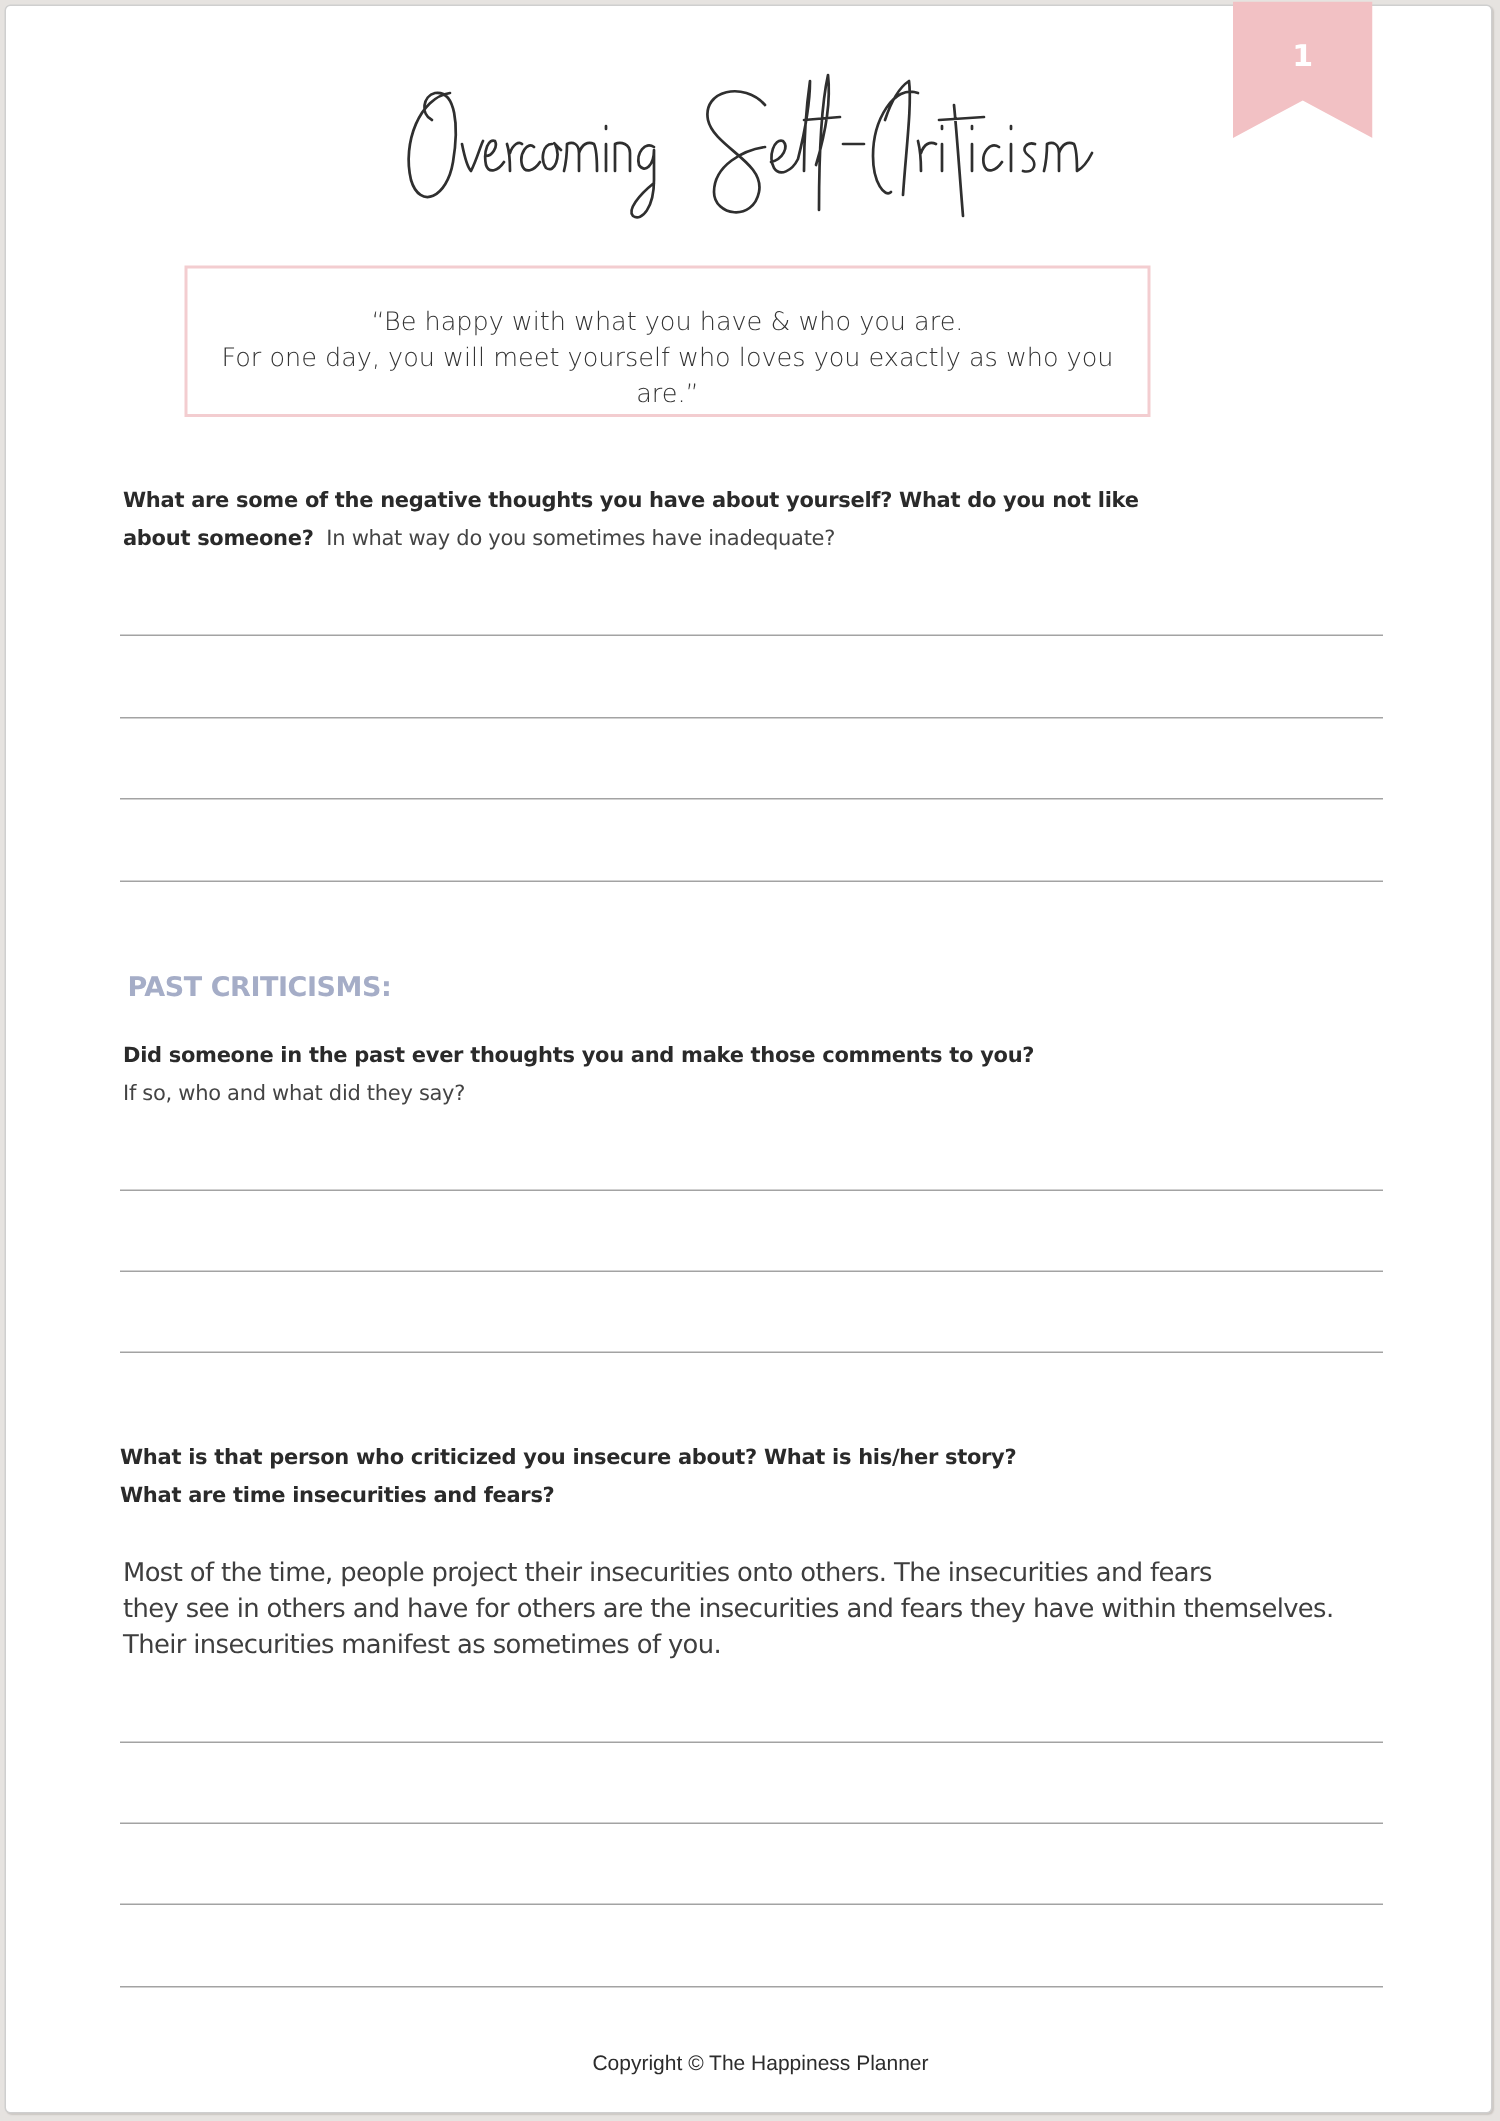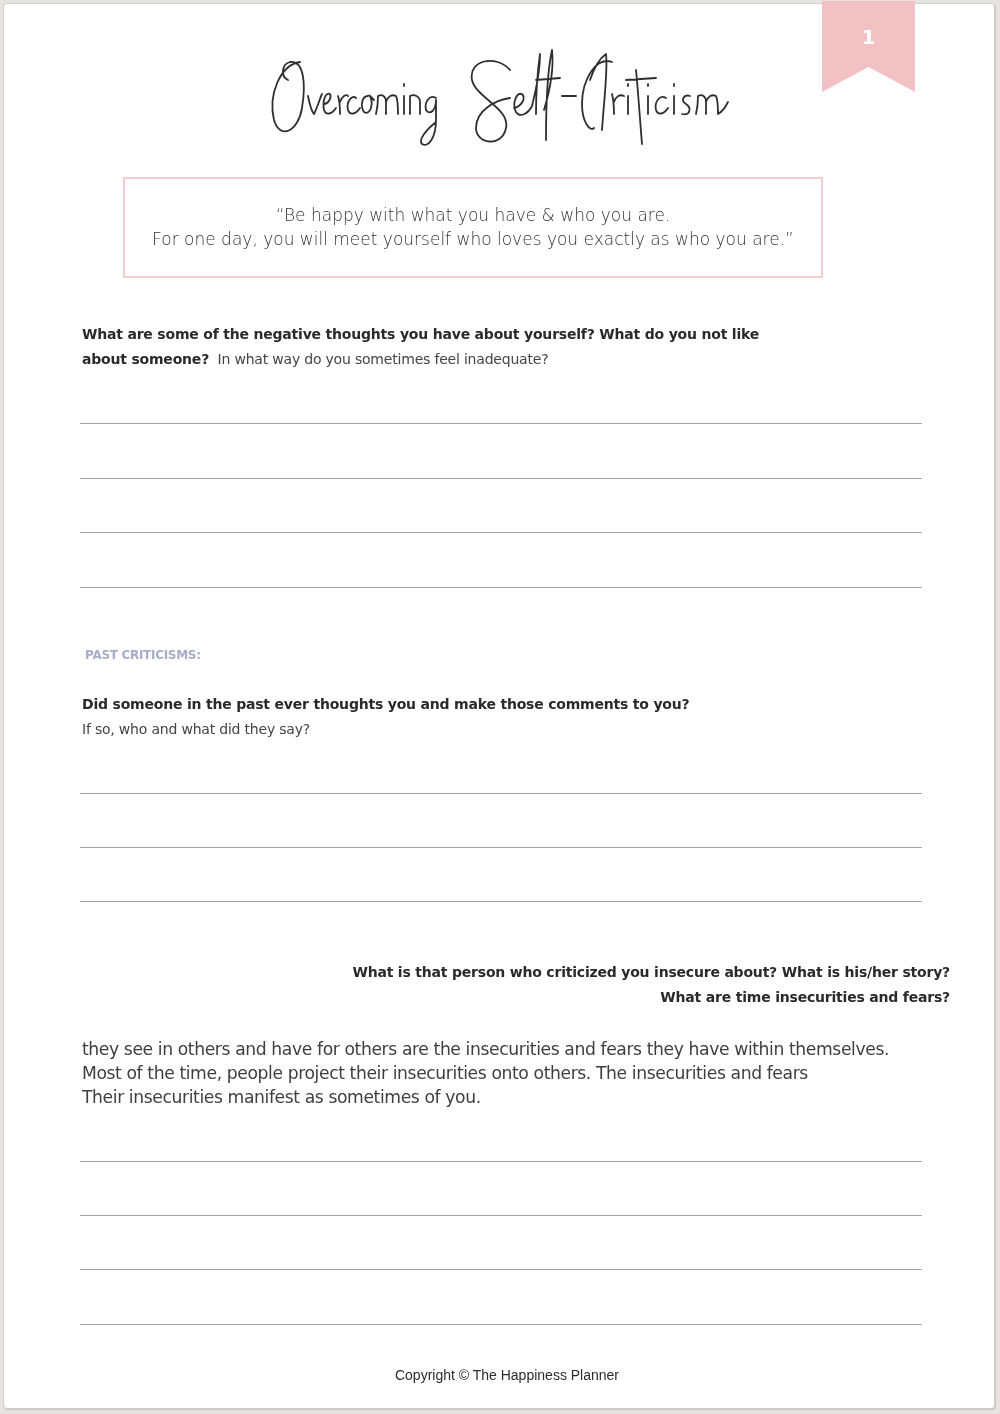--- a/index.html
+++ b/index.html
@@ -53,21 +53,21 @@
     .title svg { display: block; margin: 0 auto; }
     .title-text {
       position: absolute;
       left: 0; top: 0; width: 1px; height: 1px;
       overflow: hidden; opacity: 0;
     }
     .quote-box {
       position: absolute;
       left: 119px;
       top: 173px;
-      width: 700px;
+      width: 644px;
       height: 101px;
       border: 2px solid #f3cdd0;
       box-sizing: border-box;
       text-align: center;
       font-family: "DejaVu Sans", sans-serif;
       font-size: 17px;
       color: #333333;
       line-height: 24px;
       padding-top: 24px;
       font-weight: 300;
@@ -83,21 +83,21 @@
       letter-spacing: -0.2px;
     }
     .question b { font-weight: bold; }
     .question .light { font-weight: normal; color: #444444; }
     .section-label {
       position: absolute;
       left: 81px;
       top: 644px;
       font-family: "DejaVu Sans", sans-serif;
       font-weight: bold;
-      font-size: 12px;
+      font-size: 18px;
       color: #a5adc7;
       letter-spacing: -0.3px;
     }
     .line {
       position: absolute;
       left: 76px;
       width: 842px;
       height: 0;
       border-top: 1.5px solid #a3a3a3;
     }
@@ -158,43 +158,43 @@
   </div>
 
   <div class="quote-box">
     <div>“Be happy with what you have &amp; who you are.</div>
     <div>For one day, you will meet yourself who loves you exactly as who you are.”</div>
   </div>
 
   <div class="question" style="top:318px;">
     <b>What are some of the negative thoughts you have about yourself? What do you not like</b><br>
     <b>about someone?</b>&nbsp;
-    <span class="light">In what way do you sometimes feel inadequate?</span>
+    <span class="light">In what way do you sometimes have inadequate?</span>
   </div>
   <div class="line" style="top:419px;"></div>
   <div class="line" style="top:474px;"></div>
   <div class="line" style="top:528px;"></div>
   <div class="line" style="top:583px;"></div>
 
   <div class="section-label">PAST CRITICISMS:</div>
   <div class="question" style="top:688px;">
     <b>Did someone in the past ever thoughts you and make those comments to you?</b><br>
     <span class="light">If so, who and what did they say?</span>
   </div>
   <div class="line" style="top:789px;"></div>
   <div class="line" style="top:843px;"></div>
   <div class="line" style="top:897px;"></div>
 
-  <div class="question" style="top:956px; left:76px;text-align:right;">
+  <div class="question" style="top:956px; left:76px;">
     <b>What is that person who criticized you insecure about? What is his/her story?</b><br>
     <b>What are time insecurities and fears?</b>
   </div>
   <div class="para">
+    <div>Most of the time, people project their insecurities onto others. The insecurities and fears</div>
     <div>they see in others and have for others are the insecurities and fears they have within themselves.</div>
-    <div>Most of the time, people project their insecurities onto others. The insecurities and fears</div>
     <div>Their insecurities manifest as sometimes of you.</div>
   </div>
   <div class="line" style="top:1157px;"></div>
   <div class="line" style="top:1211px;"></div>
   <div class="line" style="top:1265px;"></div>
   <div class="line" style="top:1320px;"></div>
 
   <div class="footer">Copyright © The Happiness Planner</div>
 </div>
 

